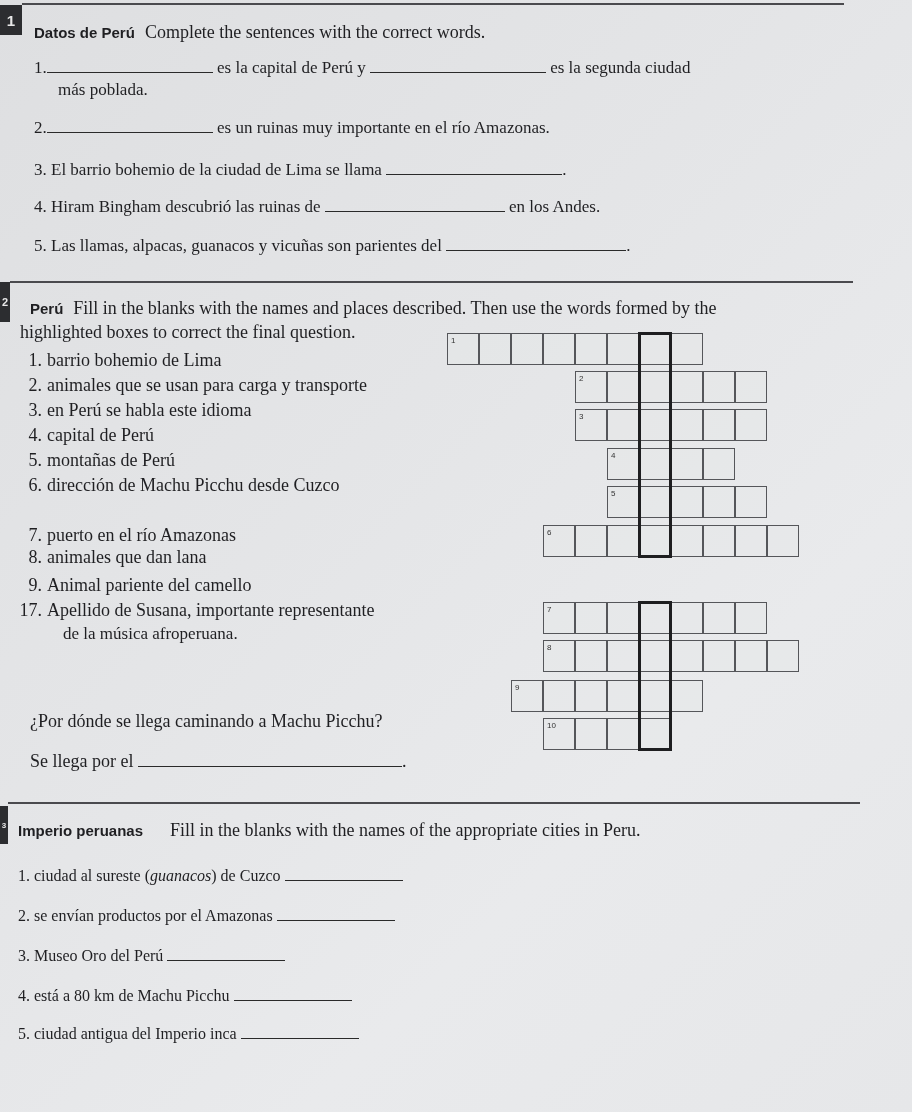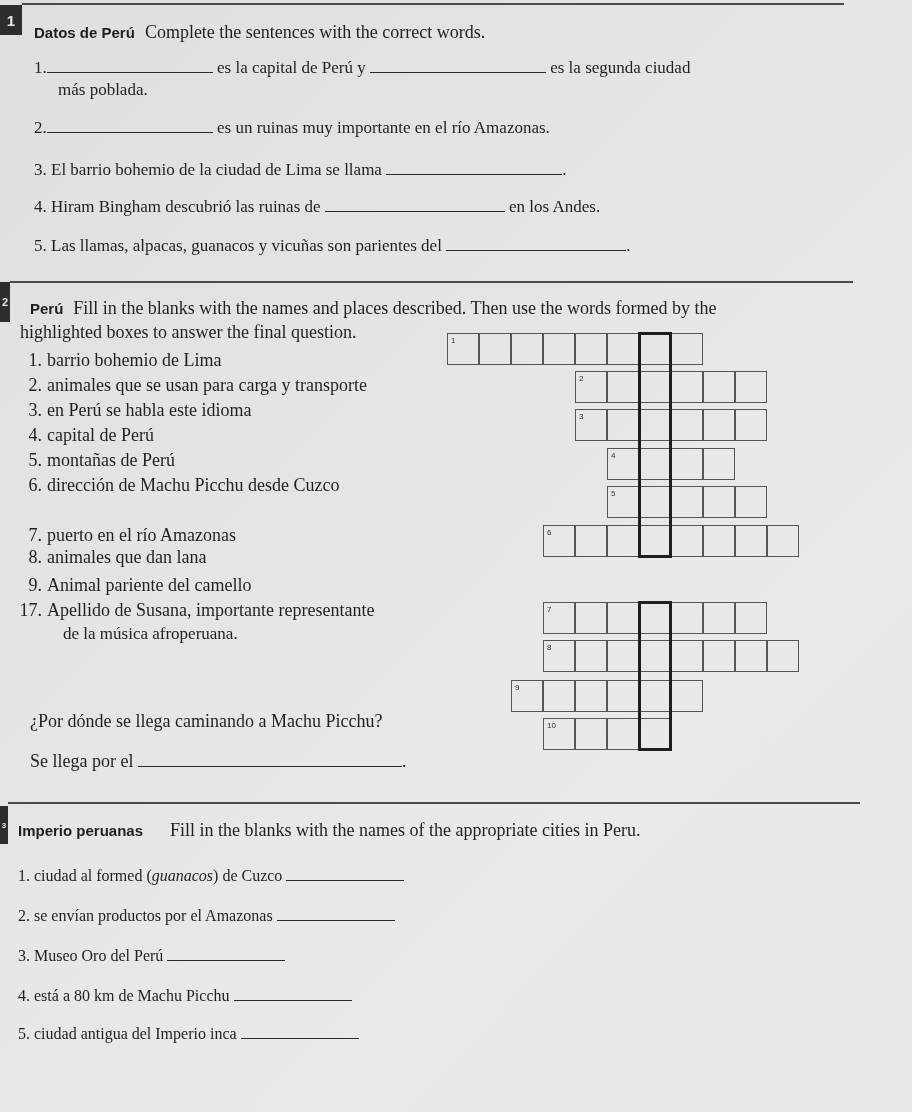--- a/index.html
+++ b/index.html
@@ -78,21 +78,21 @@
 </div>
 
 <div class="rule" style="left:10px; top:281px; width:843px;"></div>
 <div class="sec-badge" style="left:0; top:282px; width:10px; height:40px;">
     <span style="font-size:11px;">2</span>
   </div>
 <div class="abs" style="left:30px; top:298px; white-space:nowrap;">
   <span class="sec-title">Perú</span>
   <span class="sec-instr" style="margin-left:6px;">Fill in the blanks with the names and places described. Then use the words formed by the</span>
 </div>
-<div class="abs sec-instr" style="left:20px; top:322px; white-space:nowrap;">highlighted boxes to answer the final question.</div>
+<div class="abs sec-instr" style="left:20px; top:322px; white-space:nowrap;">highlighted boxes to correct the final question.</div>
 
 <div>
   <div class="clue" style="left:16px; top:349px;"><span class="clue-num">1.</span><span>barrio bohemio de Lima</span></div>
   <div class="clue" style="left:16px; top:374px;"><span class="clue-num">2.</span><span>animales que se usan para carga y transporte</span></div>
   <div class="clue" style="left:16px; top:399px;"><span class="clue-num">3.</span><span>en Perú se habla este idioma</span></div>
   <div class="clue" style="left:16px; top:424px;"><span class="clue-num">4.</span><span>capital de Perú</span></div>
   <div class="clue" style="left:16px; top:449px;"><span class="clue-num">5.</span><span>montañas de Perú</span></div>
   <div class="clue" style="left:16px; top:474px;"><span class="clue-num">6.</span><span>dirección de Machu Picchu desde Cuzco</span></div>
   <div class="clue" style="left:16px; top:524px;"><span class="clue-num">7.</span><span>puerto en el río Amazonas</span></div>
   <div class="clue" style="left:16px; top:546px;"><span class="clue-num">8.</span><span>animales que dan lana</span></div>
@@ -198,21 +198,21 @@
 <div class="sec-badge" style="left:0; top:806px; width:8px; height:38px;">
     <span style="font-size:8px;">3</span>
   </div>
 <div class="abs" style="left:18px; top:820px; white-space:nowrap;">
   <span class="sec-title">Imperio peruanas</span>
   <span class="sec-instr" style="margin-left:23px;">Fill in the blanks with the names of the appropriate cities in Peru.</span>
 </div>
 
 <div class="c3line" style="left:18px; top:866px;">
   <span>1.</span>
-  <span>ciudad al formed (</span><i>guanacos</i><span>) de Cuzco</span>
+  <span>ciudad al sureste (</span><i>guanacos</i><span>) de Cuzco</span>
   <span class="blank" style="width:118px;"></span>
 </div>
 <div class="c3line" style="left:18px; top:906px;">
   <span>2.</span>
   <span>se envían productos por el Amazonas</span>
   <span class="blank" style="width:118px;"></span>
 </div>
 <div class="c3line" style="left:18px; top:946px;">
   <span>3.</span>
   <span>Museo Oro del Perú</span>

